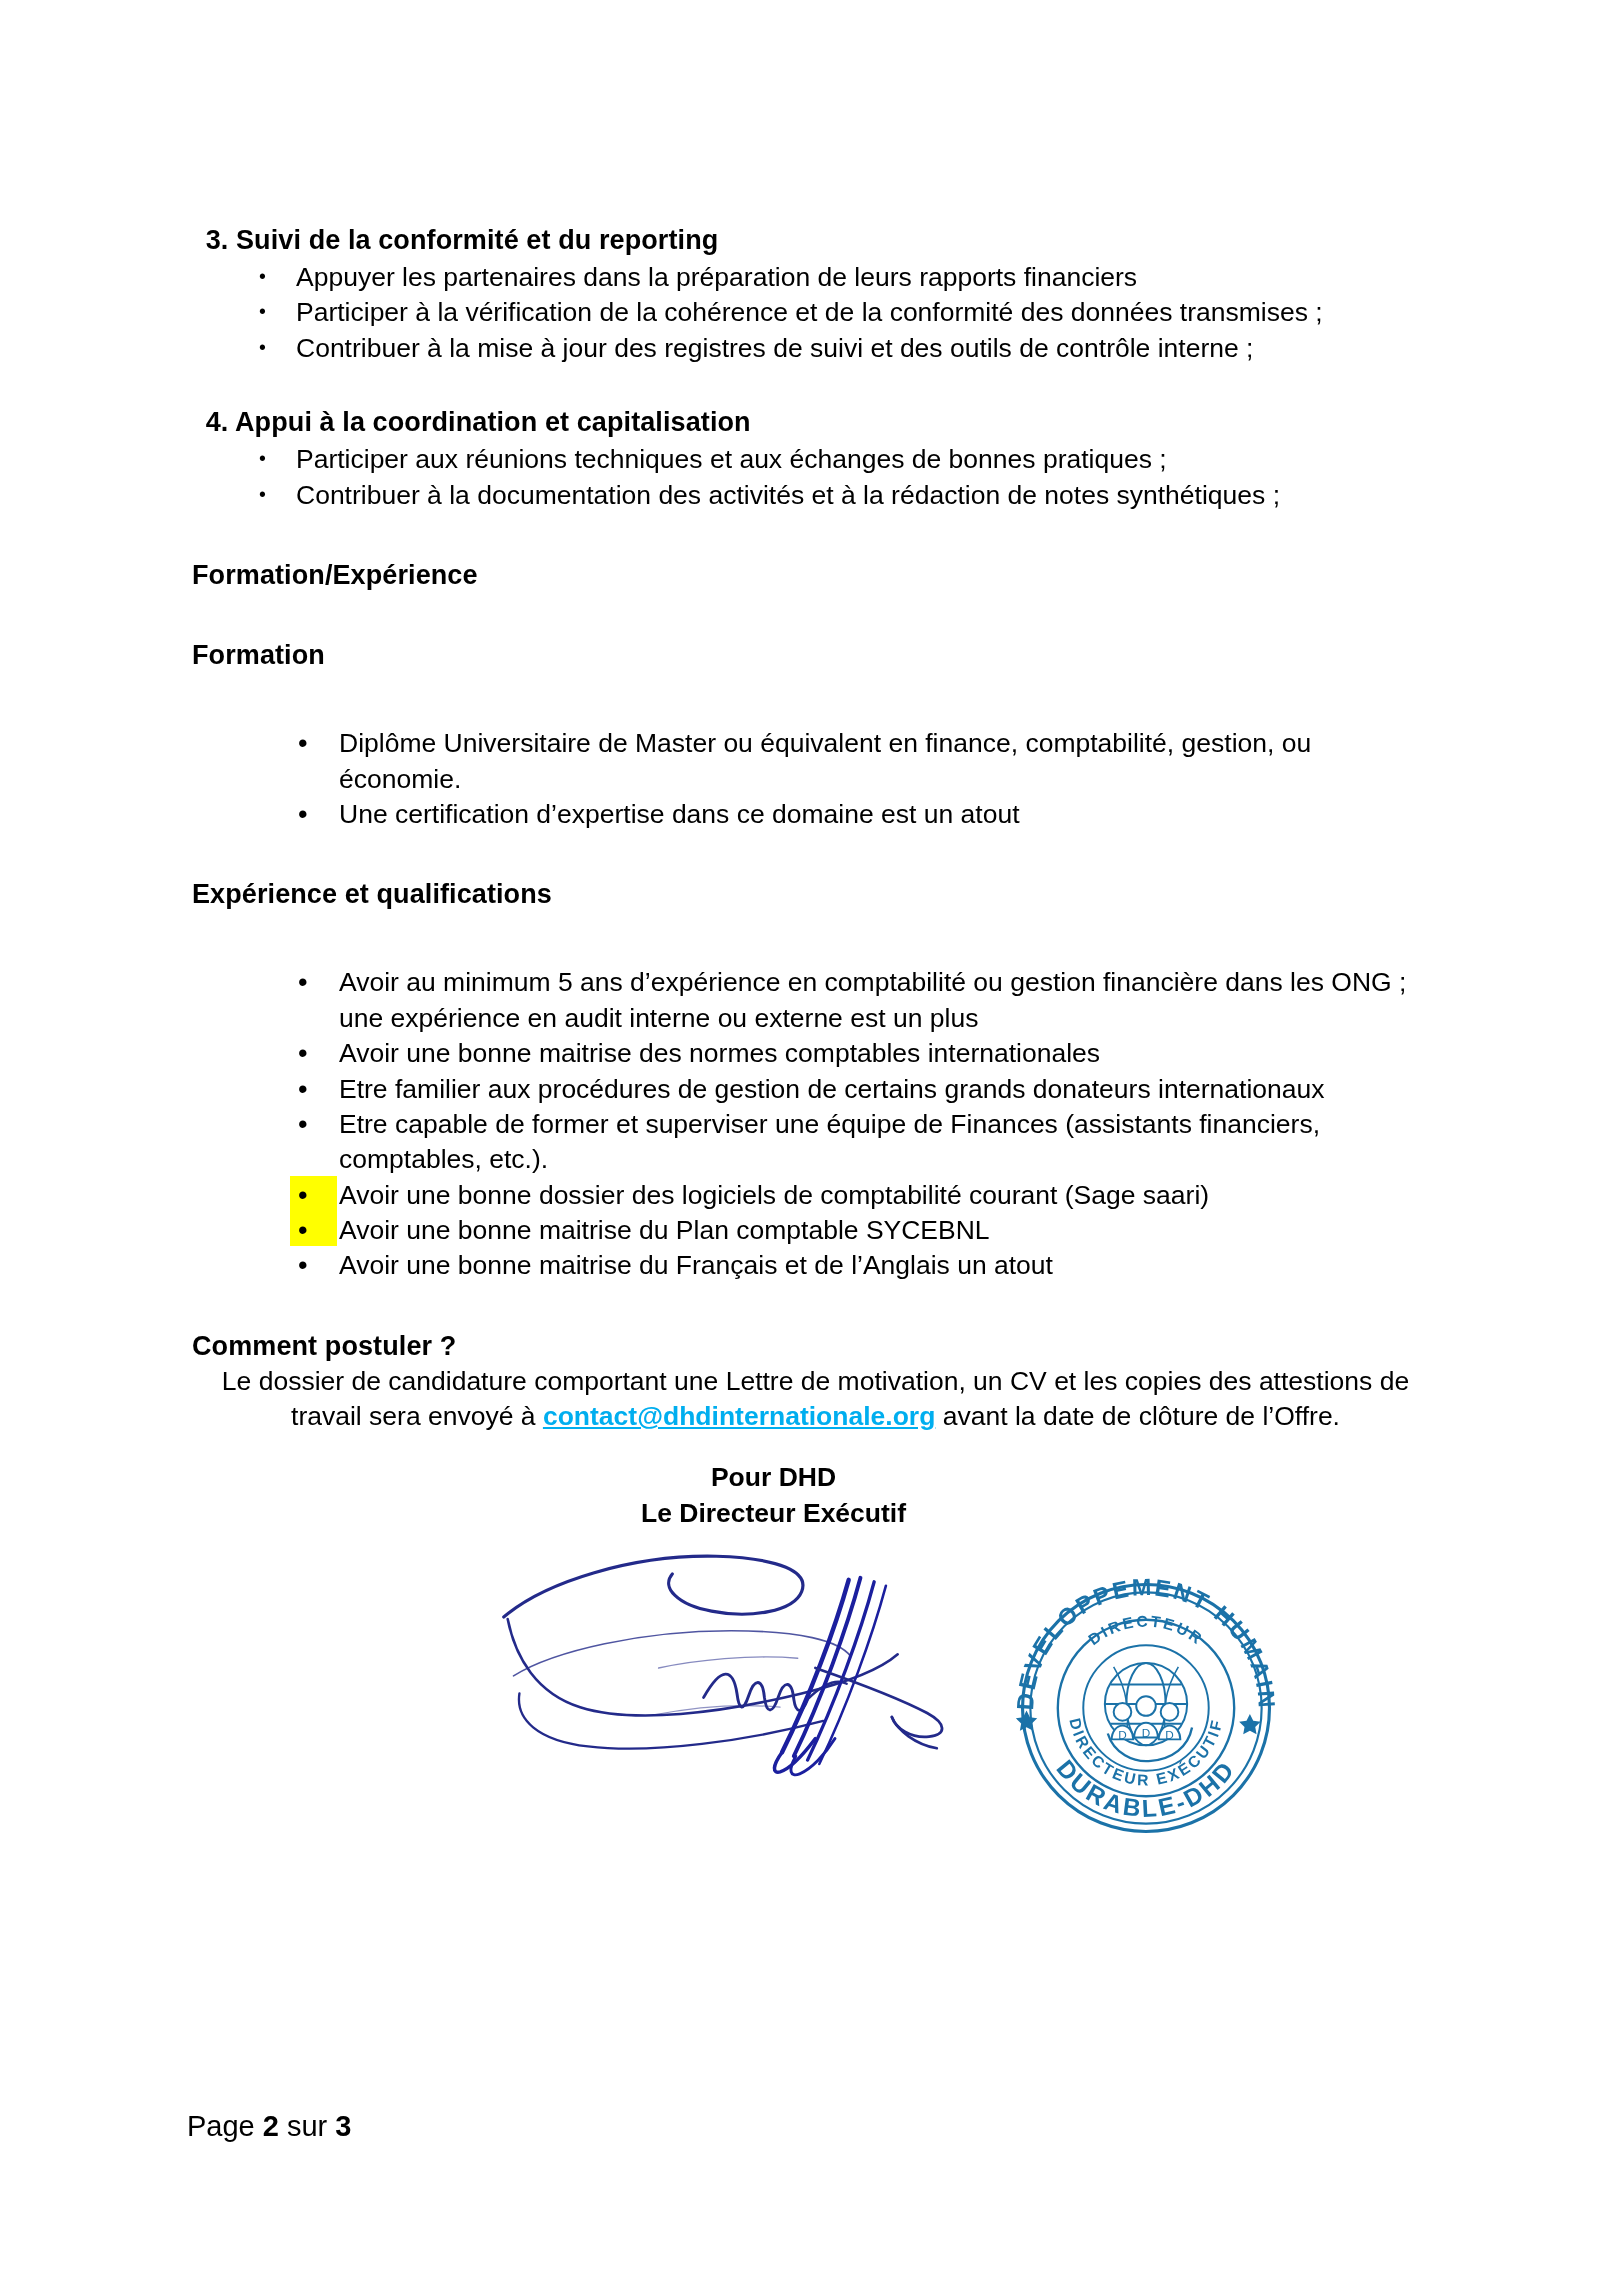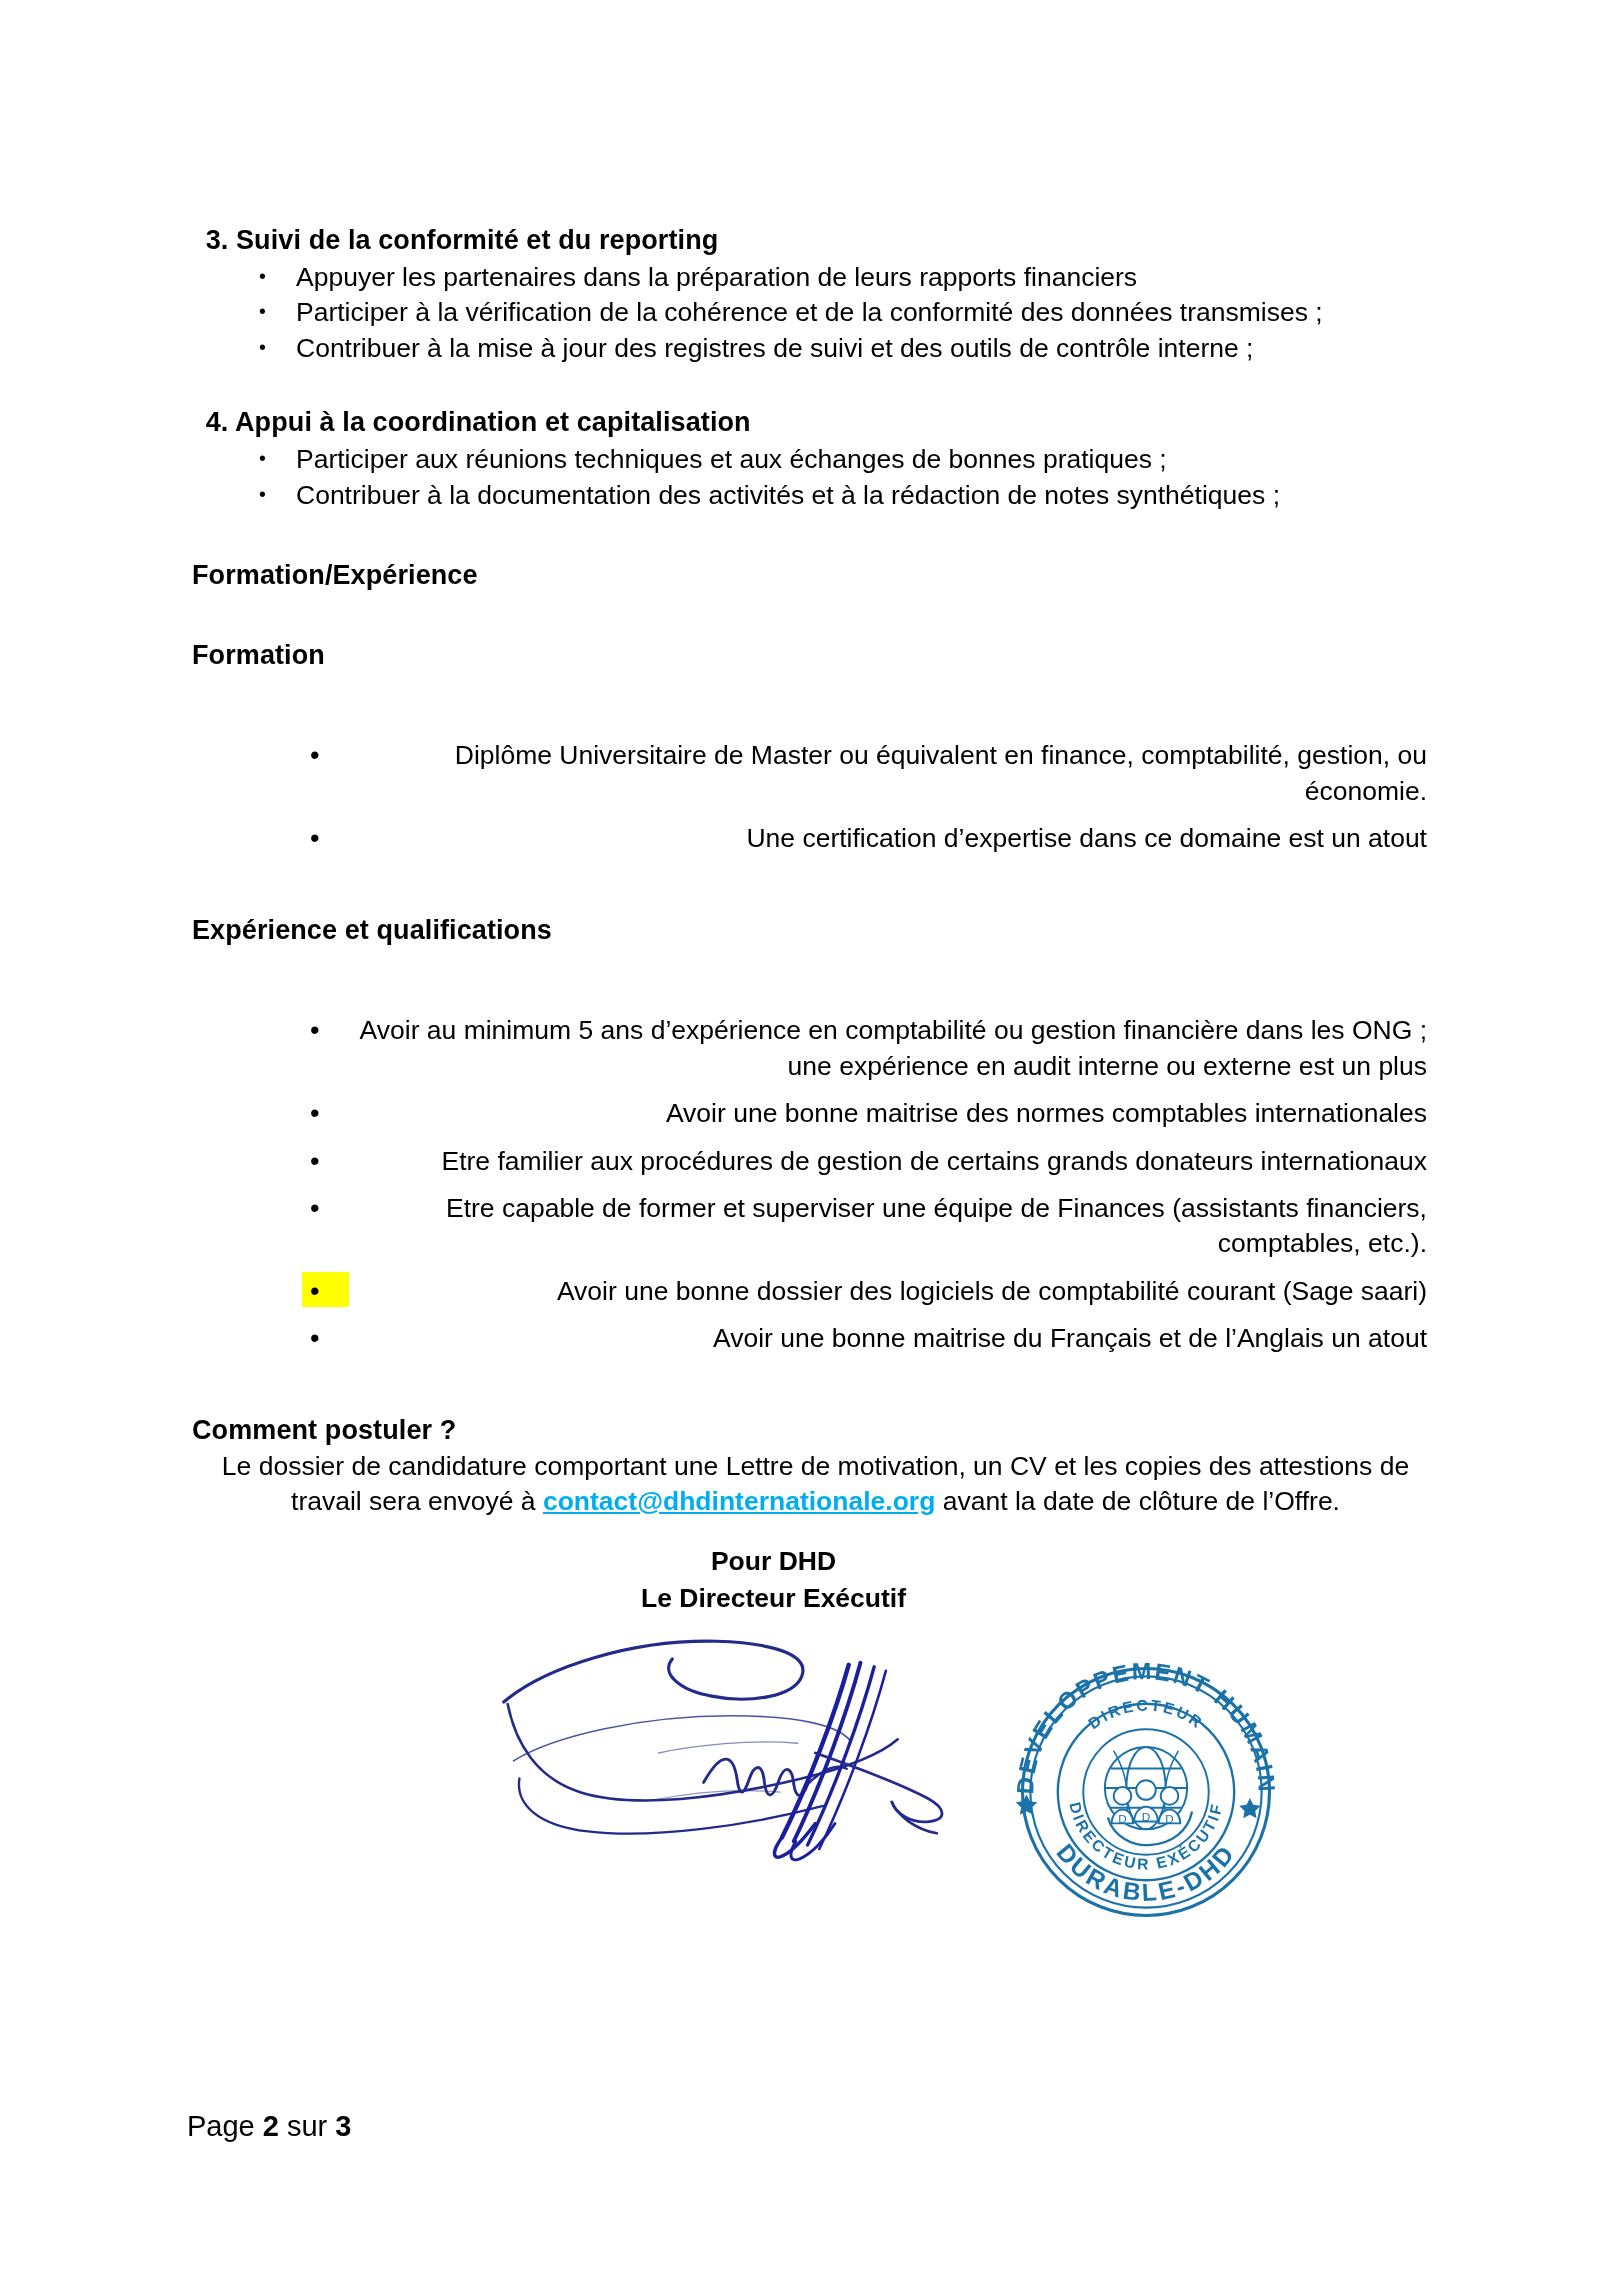--- a/index.html
+++ b/index.html
@@ -71,22 +71,21 @@
   ul.round-list {
     list-style: none;
     margin: 0;
     padding: 0;
   }
   ul.round-list > li {
     position: relative;
     padding-left: 147px;
     font-size: 26.5px;
     line-height: 1.335;
-    margin: 12px;
-    text-align: right;
+    margin: 0;
   }
   ul.round-list > li::before {
     content: "\2022";
     position: absolute;
     left: 106px;
     top: 0px;
     font-size: 27.4px;
     line-height: 1.26;
   }
   ul.round-list > li.hl::after {
@@ -205,20 +204,21 @@
     <div class="sec-head">Expérience et qualifications</div>
 
     <div class="sp-54"></div>
 
     <ul class="round-list">
       <li>Avoir au minimum 5 ans d’expérience en comptabilité ou gestion financière dans les ONG ; une expérience en audit interne ou externe est un plus</li>
       <li>Avoir une bonne maitrise des normes comptables internationales</li>
       <li>Etre familier aux procédures de gestion de certains grands donateurs internationaux</li>
       <li>Etre capable de former et superviser une équipe de Finances (assistants financiers, comptables, etc.).</li>
       <li class="hl">Avoir une bonne dossier des logiciels de comptabilité courant (Sage saari)</li>
+      <li class="hl">Avoir une bonne maitrise du Plan comptable SYCEBNL</li>
       <li>Avoir une bonne maitrise du Français et de l’Anglais un atout</li>
     </ul>
 
     <div class="sp-46"></div>
 
     <div class="sec-head">Comment postuler ?</div>
 
     <p class="para"><span>Le dossier de candidature comportant une Lettre de motivation, un CV et les copies des attestions de travail sera envoyé à </span><a class="email" href="#">contact@dhdinternationale.org</a><span> avant la date de clôture de l’Offre.</span></p>
 
     <div class="sig-block">

